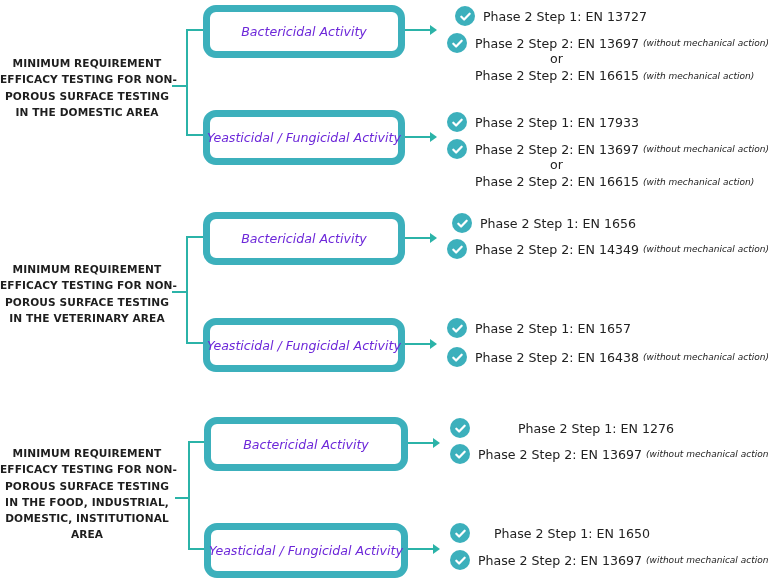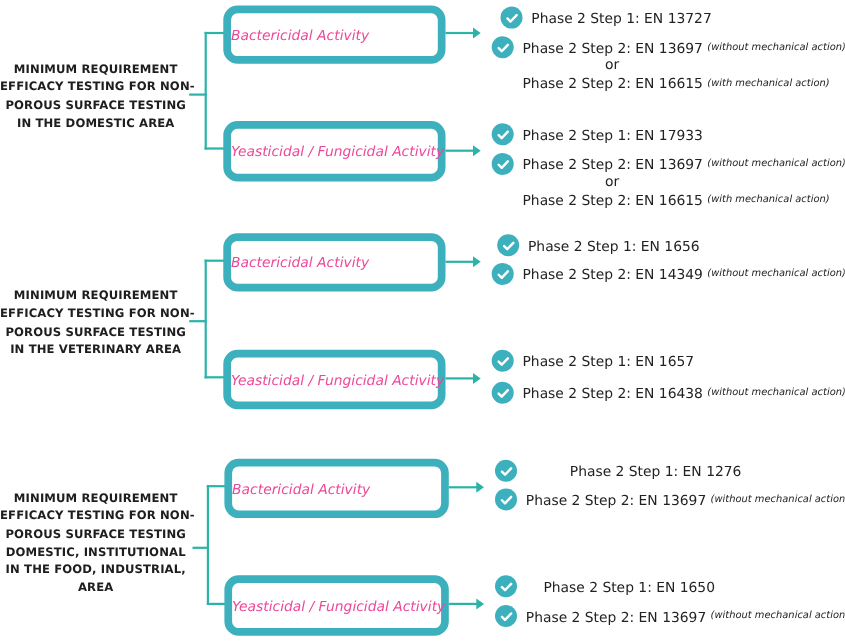--- a/index.html
+++ b/index.html
@@ -3,22 +3,22 @@
 <meta charset="utf-8">
 <style>
   html, body { margin:0; padding:0; background:#ffffff; }
   body { width:768px; height:585px; position:relative; overflow:hidden;
          font-family:"DejaVu Sans", "Liberation Sans", sans-serif; color:#1e1e1e; }
   .heading { position:absolute; left:0; width:174px; text-align:center;
              font-weight:bold; font-size:10.6px; line-height:16.3px; letter-spacing:0.1px; }
   .heading span { display:block; white-space:nowrap; }
   .line { position:absolute; background:#2bb3a8; }
   .box { position:absolute; box-sizing:border-box; border:7px solid #3cb0bc; border-radius:13px;
-         background:#fff; display:flex; align-items:center; 
-         font-style:italic; font-size:12.6px; color:#ec4899; white-space:nowrap; }
+         background:#fff; display:flex; align-items:center; justify-content:center;
+         font-style:italic; font-size:12.6px; color:#6d28d9; white-space:nowrap; }
   .arrow { position:absolute; height:2px; background:#2bb3a8; }
   .arrow::after { content:""; position:absolute; right:-2px; top:-4px;
                   border-left:7px solid #2bb3a8; border-top:5px solid transparent; border-bottom:5px solid transparent; }
   .item { position:absolute; display:flex; align-items:center; white-space:nowrap; font-size:12.6px; color:#222; }
   .check { width:20px; height:20px; border-radius:50%; background:#3cb0bc; margin-right:8px; flex:none;
            display:flex; align-items:center; justify-content:center; }
   .check svg { width:13px; height:13px; }
   .note { font-style:italic; font-size:9px; margin-left:4px; }
   .or { position:absolute; font-size:12.6px; color:#222; }
 </style>
@@ -147,22 +147,22 @@
     <span>Phase 2 Step 2: EN 16438</span>
     <span class="note">(without mechanical action)</span>
   </div>
 </div>
 
 <div>
   <div class="heading" style="top:445px;">
     <span>MINIMUM REQUIREMENT</span>
     <span>EFFICACY TESTING FOR NON-</span>
     <span>POROUS SURFACE TESTING</span>
+    <span>IN THE FOOD, INDUSTRIAL,</span>
     <span>DOMESTIC, INSTITUTIONAL</span>
-    <span>IN THE FOOD, INDUSTRIAL,</span>
     <span>AREA</span>
   </div>
   <div class="line" style="left:175px; top:497px; width:15px; height:2px;"></div>
   <div class="line" style="left:188px; top:441px; width:2px; height:109px;"></div>
   <div class="line" style="left:188px; top:441px; width:17px; height:2px;"></div>
   <div class="line" style="left:188px; top:548px; width:17px; height:2px;"></div>
 
   <div class="box" style="left:204px; top:417px; width:204px; height:54px;">
     <span>Bactericidal Activity</span>
   </div>

